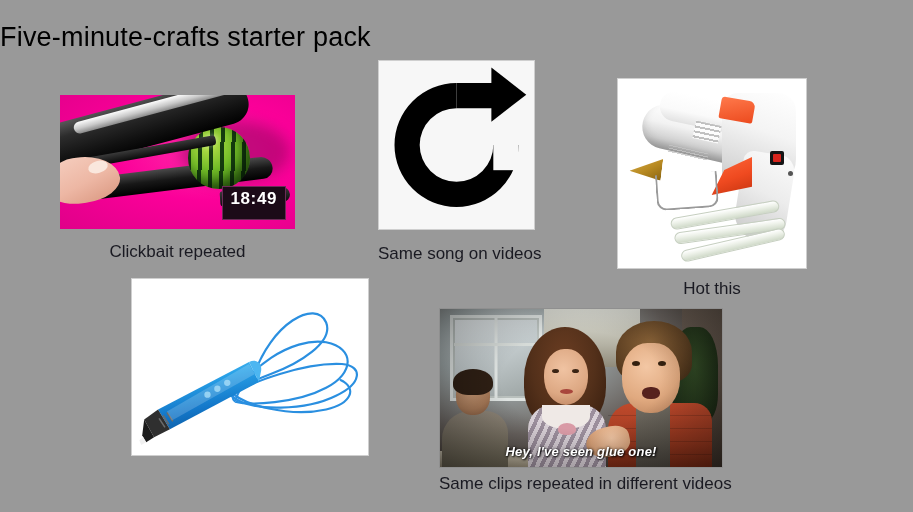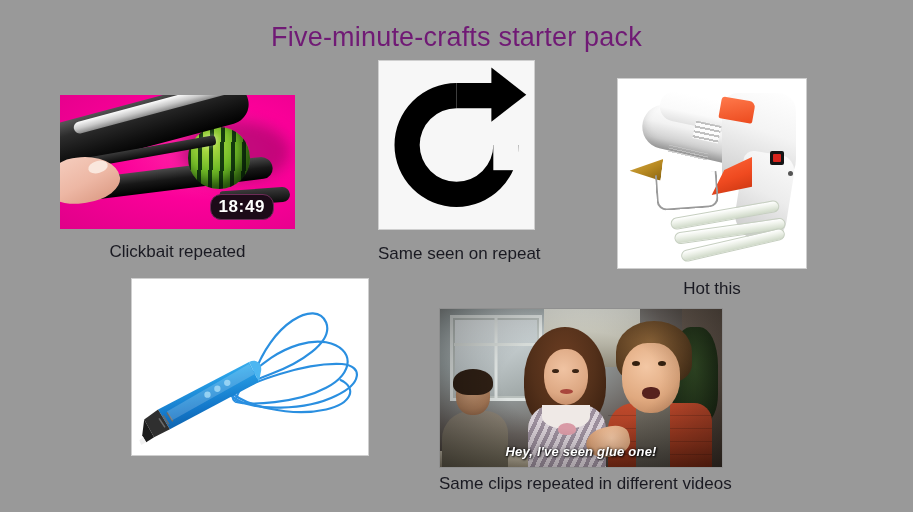--- a/index.html
+++ b/index.html
@@ -22,23 +22,22 @@
     width: 913px;
     height: 512px;
     background: #999999;
   }
 
   .meme-title {
     position: absolute;
     top: 22px;
     left: 0;
     width: 913px;
-    text-align: center;
     font-size: 27px;
-    color: #701a75;
+    color: #000000;
     letter-spacing: 0.2px;
     white-space: nowrap;
   }
 
   .panel-caption {
     position: absolute;
     font-size: 17px;
     color: #1a1a22;
     white-space: nowrap;
     text-align: center;
@@ -138,25 +137,25 @@
     position: absolute;
     left: 140px; top: 40px; width: 18px; height: 12px;
     background: rgba(255,255,255,0.30);
     border-radius: 50%;
     transform: rotate(-24deg);
     filter: blur(2px);
   }
   
   #clickbait-timestamp {
     position: absolute;
-    right: 21px; bottom: 9px;
-    padding: 3px 8px 4px 8px;
+    right: 9px; bottom: 9px;
+    padding: 3px 8px 12px 8px;
     background: #1c0b18;
     border: 1px solid #6d2c58;
-    border-radius: 11px;
+    border-radius: 0;
     color: #ffffff;
     font-size: 17px;
     font-weight: bold;
     letter-spacing: 0.6px;
     line-height: 1;
   }
 
   
   #pic-repeat {
     left: 378px; top: 60px; width: 157px; height: 170px;
@@ -496,21 +495,21 @@
                  A 64 64 0 1 0 144 86
                  L 118 86
                  A 38 38 0 1 1 80 48
                  Z"></path>
         <path d="M80 22 L 80 48 L 128 48 L 128 22 Z"></path>
         <path d="M116 6 L 152 34 L 116 62 Z"></path>
         <path d="M118 86 L 144 86 L 144 112 L 118 112 Z" fill="#f7f7f7"></path>
       </g>
     </svg>
   </div>
-  <div class="panel-caption" id="caption-repeat">Same seen on repeat</div>
+  <div class="panel-caption" id="caption-repeat">Same song on videos</div>
 
   <div class="pic framed" id="pic-glue">
     <div class="gun-barrel"></div>
     <div class="barrel-top"></div>
     <div class="vents"></div>
     <div class="label-line"></div>
     <div class="nozzle"></div>
     <div class="gun-body"></div>
     <div class="gun-handle"></div>
     <div class="trigger-top"></div>

